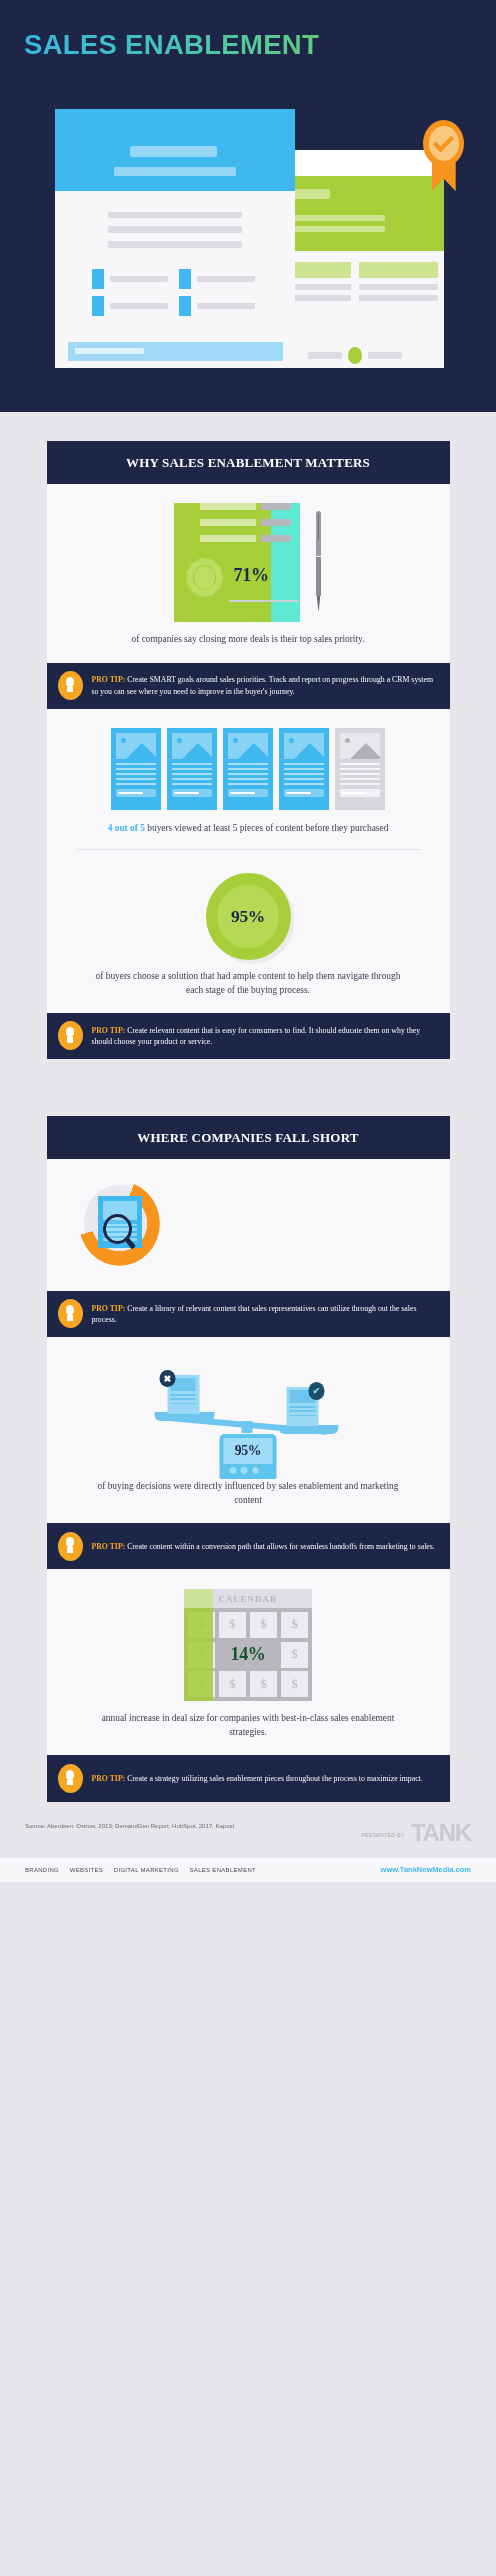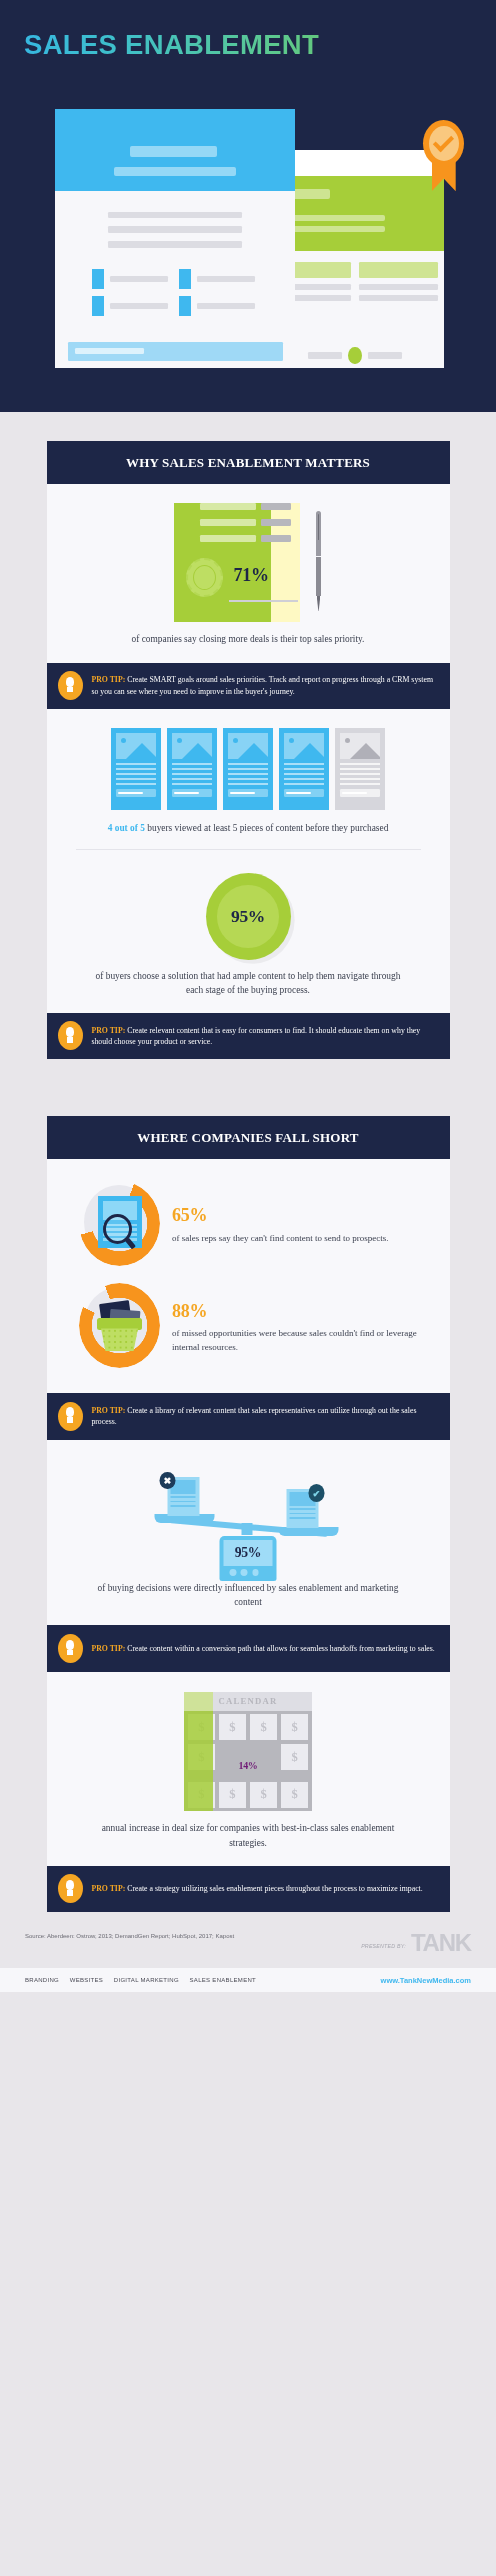--- a/index.html
+++ b/index.html
@@ -115,21 +115,21 @@
     position: relative;
   }
   .bulb::before { content:''; position:absolute; left: 8px; top: 5.6px; width:8.7px; height:10px; border-radius:50% 50% 45% 45%; background:#fff; }
   .bulb::after { content:''; position:absolute; left: 9.4px; top: 15.6px; width:6.2px; height:5.6px; background:#fff;
     box-shadow: 0 1.9px 0 -0.6px #f5a623, 0 3.7px 0 -0.6px #f5a623; }
   .protip-txt { color:#ffffff; font-size: 7.8px; line-height:1.45; }
   .protip-txt b { color:#f5a623; font-weight: bold; }
 
   
   .art-71 { display:flex; justify-content:center; align-items:flex-start; gap: 15px; padding: 6.2px 0 10px 0;}
-  .cert { width: 126px; height: 119px; background:#fef9c3; position:relative; }
+  .cert { width: 126px; height: 119px; background:#5eead4; position:relative; }
   .cert .green { position:absolute; left:0; top:0; bottom:0; width: 97px; background:#a6ce39;}
   .cert .ln { position:absolute; height: 6.2px; background: rgba(255,255,255,.55); border-radius:1.2px;}
   .cert .gl { position:absolute; height: 6.2px; background:#b7b7bd; border-radius:1.2px;}
   .seal { position:absolute; left:12.5px; top:55px; width:37px; height:39px; border-radius:50%;
     background:#bede63; border: 2.5px dashed #b4d854; }
   .seal::after { content:''; position:absolute; left:5px; top:5px; right:5px; bottom:5px; border-radius:50%; border:1.2px solid #a6ce39;}
   .cert .sig { position:absolute; left: 55px; top: 97px; width: 69px; height:1.9px; background:#cfcfd6;}
   .pct-71 { position:absolute; left: 60px; top: 62px; font-size: 18px; font-weight:bold; color:#1d2647; letter-spacing:-0.3px;}
   .pen { width: 8px; height: 100px; position:relative; margin-top: 7.5px;}
   .pen .cap { position:absolute; left:1.2px; top:0; width:5.6px; height:45px; background:#9a9aa2; border-radius:2.5px 2.5px 0 0;}
@@ -221,21 +221,21 @@
   
   .cal-wrap { display:flex; justify-content:center; padding: 6.2px 0 10px 0;}
   .cal { width: 128px; position:relative; }
   .cal .top { height: 19px; background:#dedee4; color:#b6b6bd; font-size: 8.7px; font-weight:bold;
     letter-spacing:1.2px; display:flex; align-items:center; justify-content:center;}
   .cal .grid { background:#b7b7bd; padding: 3.7px; display:grid; grid-template-columns: repeat(4, 1fr); gap:3.7px;}
   .cal .cell { background:#ebebf0; height: 26px; display:flex; align-items:center; justify-content:center;
     color:#c2c2c9; font-size: 12.5px; font-weight:bold;}
   .cal .greenband { position:absolute; left:0; top:0; bottom:0; width: 29px; background:#a6ce39; opacity:.85; }
   .cal .greenband .fade { position:absolute; inset:0 0 auto 0; height:19px; background:#cde38c;}
-  .cal .pctcell { grid-column: span 2; background:#b7b7bd; color:#701a75; font-size: 10px; letter-spacing:-0.3px;margin-top:8px;}
+  .cal .pctcell { grid-column: span 2; background:#b7b7bd; color:#14532d; font-size: 18px; letter-spacing:-0.3px;}
 
   
   .foot { background:#e8e6ea; padding: 21px 25px 16px 25px; display:flex; align-items:flex-start; justify-content:space-between;}
   .src { font-size: 6px; color:#6b6b74; }
   .presented { display:flex; align-items:flex-end; gap: 5px;}
   .presented .pb { font-size: 5.3px; color:#a8a8b0; font-style:italic; letter-spacing:0.2px; margin-bottom: 3.7px;}
   .presented .logo { font-size: 24px; font-weight:bold; color:#c9c9d0; letter-spacing:-1.2px; line-height:.8;}
   .footbar { background:#f7f7fa; padding: 7.5px 25px; display:flex; align-items:center; justify-content:space-between;}
   .footbar .links { font-size: 6px; color:#4a4a55; letter-spacing:0.3px;}
   .footbar .links span { margin-right: 8.7px; }
@@ -443,42 +443,22 @@
               <div class="ph"></div>
               <i style="top:27.5px;"></i>
               <i style="top:32px;"></i>
               <i style="top:37px;"></i>
               <i style="top:42px;"></i>
             </div>
             <div class="lens"></div>
             <div class="hdl"></div>
           </div>
         </div>
-        <div class="stat-text">
-          <span class="stat-num">65%</span>
-          <span>of sales reps say they can't find content to send to prospects.</span>
-        </div>
-      </div>
-
-      <div class="statrow">
-        <div class="ring">
-          <div class="bg"></div>
-          <div class="arc arc88"></div>
-          <div class="basket">
-            <div class="paper1"></div>
-            <div class="paper2"></div>
-            <div class="rim"></div>
-            <div class="body"></div>
-          </div>
-        </div>
-        <div class="stat-text">
-          <span class="stat-num">88%</span>
-          <span>of missed opportunities were because sales couldn't find or leverage internal resources.</span>
-        </div>
-      </div>
+      </div>
+
     </div>
 
     <div class="protip">
       <div class="bulb"></div>
       <div class="protip-txt"><b>PRO TIP:</b> <span>Create a library of relevant content that sales representatives can utilize through out the sales process.</span></div>
     </div>
 
     <div class="panel">
       <div class="scale-wrap">
         <div class="scale">

